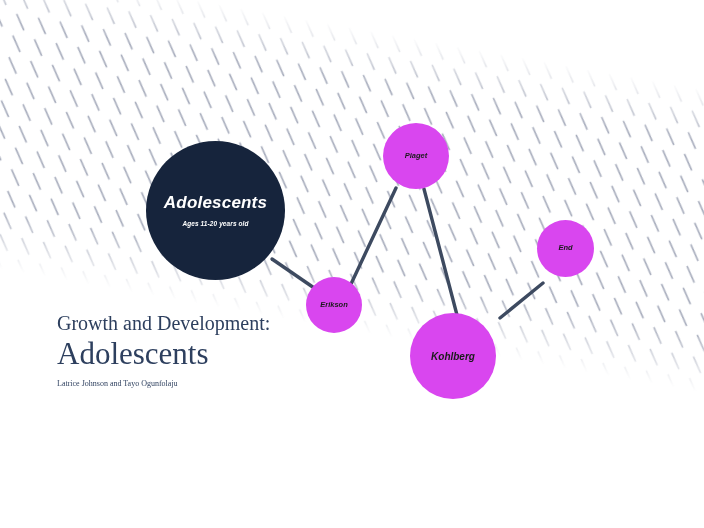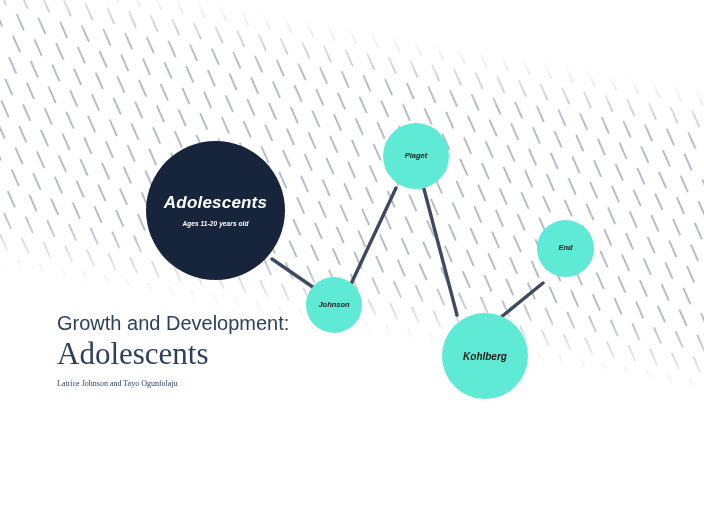--- a/index.html
+++ b/index.html
@@ -54,21 +54,21 @@
     flex-direction: column;
     align-items: center;
     justify-content: center;
     text-align: center;
     box-sizing: border-box;
   }
   .node-root {
     background: #16243c;
   }
   .node-branch {
-    background: #5eead4;
+    background: #d946ef;
   }
   .node-root .node-title {
     color: #ffffff;
     font-size: 17px;
     font-weight: bold;
     font-style: italic;
     letter-spacing: .2px;
     line-height: 1.1;
   }
   .node-root .node-sub {
@@ -84,34 +84,34 @@
     font-weight: bold;
     font-style: italic;
     line-height: 1.1;
   }
 
   #node-root      { left: 146px; top: 141px; width: 139px; height: 139px; }
   #node-piaget    { left: 383px; top: 123px; width: 66px;  height: 66px;  }
   #node-piaget    .node-title { font-size: 7.5px; }
   #node-erikson   { left: 306px; top: 277px; width: 56px;  height: 56px;  }
   #node-erikson   .node-title { font-size: 7.5px; }
-  #node-kohlberg  { left: 442px; top: 313px; width: 86px;  height: 86px;  }
+  #node-kohlberg  { left: 410px; top: 313px; width: 86px;  height: 86px;  }
   #node-kohlberg  .node-title { font-size: 10px; }
   #node-end       { left: 537px; top: 220px; width: 57px;  height: 57px;  }
   #node-end       .node-title { font-size: 7.5px; }
 
   
   #headline {
     position: absolute;
     left: 57px;
     top: 312px;
     width: 330px;
   }
   #eyebrow-title {
-    font-family: Liberation Sans, sans-serif;
+    font-family: Liberation Serif, serif;
     font-size: 20px;
     color: #2d3f5e;
     line-height: 1.1;
     white-space: nowrap;
   }
   #main-title {
     font-family: "Liberation Serif", serif;
     font-size: 31px;
     color: #2d3f5e;
     line-height: 1.18;
@@ -173,21 +173,21 @@
   <div class="node node-root" id="node-root">
     <div class="node-title">Adolescents</div>
     <div class="node-sub">Ages 11-20 years old</div>
   </div>
 
   <div class="node node-branch" id="node-piaget">
     <div class="node-title">Piaget</div>
   </div>
 
   <div class="node node-branch" id="node-erikson">
-    <div class="node-title">Johnson</div>
+    <div class="node-title">Erikson</div>
   </div>
 
   <div class="node node-branch" id="node-kohlberg">
     <div class="node-title">Kohlberg</div>
   </div>
 
   <div class="node node-branch" id="node-end">
     <div class="node-title">End</div>
   </div>
 

